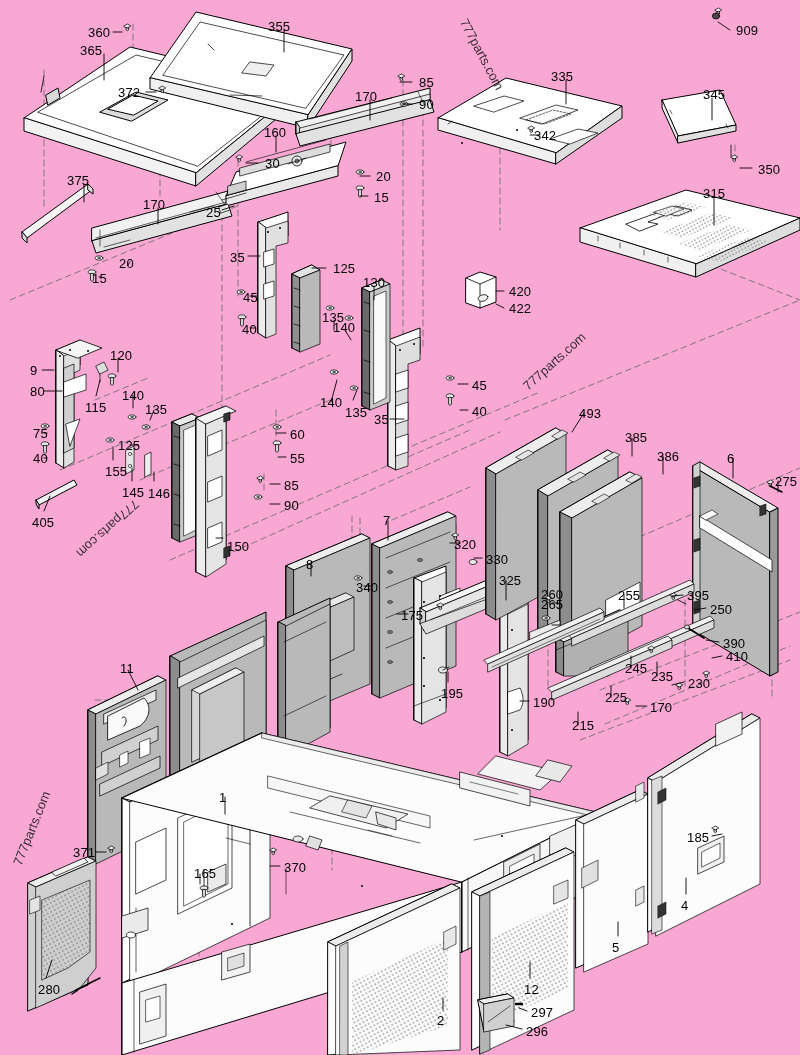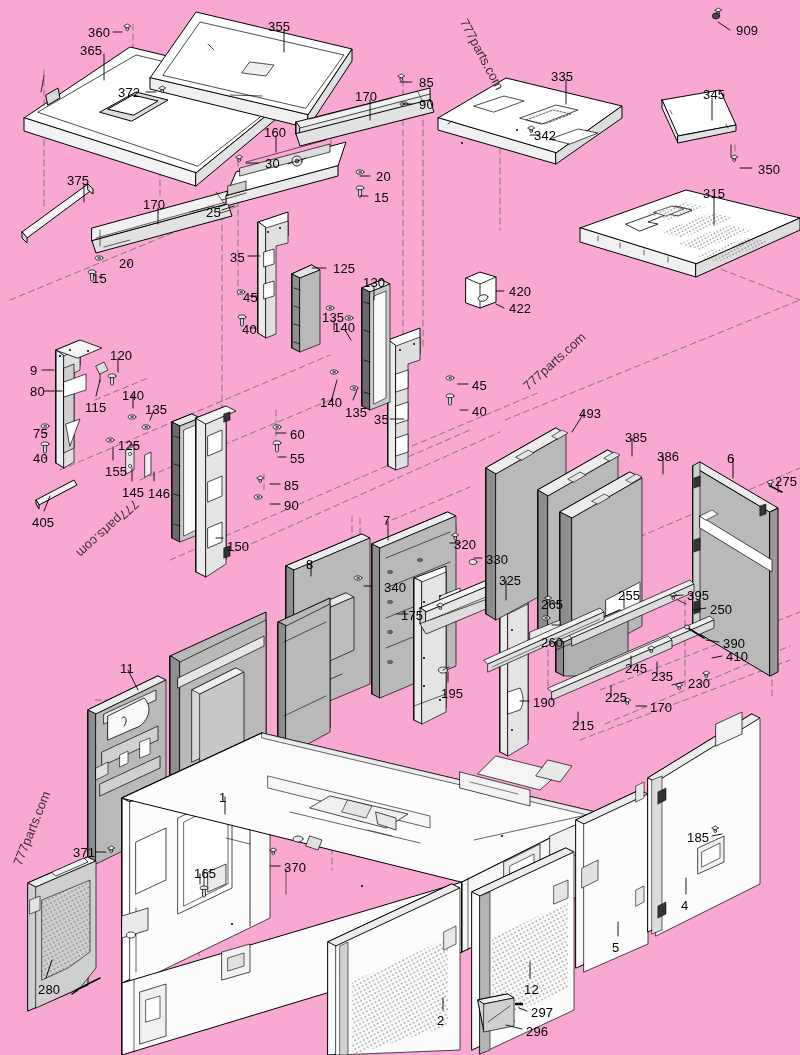--- a/index.html
+++ b/index.html
@@ -783,34 +783,34 @@
   <div class="callout" style="left:290px;top:452px">55</div>
   <div class="callout" style="left:284px;top:479px">85</div>
   <div class="callout" style="left:284px;top:499px">90</div>
   <div class="callout" style="left:345px;top:406px">135</div>
   <div class="callout" style="left:320px;top:396px">140</div>
   <div class="callout" style="left:472px;top:379px">45</div>
   <div class="callout" style="left:472px;top:405px">40</div>
   <div class="callout" style="left:374px;top:413px">35</div>
   <div class="callout" style="left:383px;top:514px">7</div>
   <div class="callout" style="left:306px;top:558px">8</div>
-  <div class="callout" style="left:384px;top:581px">340</div>
+  <div class="callout" style="left:356px;top:581px">340</div>
   <div class="callout" style="left:454px;top:538px">320</div>
   <div class="callout" style="left:486px;top:553px">330</div>
   <div class="callout" style="left:499px;top:574px">325</div>
   <div class="callout" style="left:401px;top:609px">175</div>
   <div class="callout" style="left:441px;top:687px">195</div>
   <div class="callout" style="left:533px;top:696px">190</div>
   <div class="callout" style="left:579px;top:407px">493</div>
   <div class="callout" style="left:625px;top:431px">385</div>
   <div class="callout" style="left:657px;top:450px">386</div>
   <div class="callout" style="left:727px;top:452px">6</div>
   <div class="callout" style="left:775px;top:475px">275</div>
   <div class="callout" style="left:541px;top:598px">265</div>
-  <div class="callout" style="left:541px;top:636px">260</div>
+  <div class="callout" style="left:541px;top:588px">260</div>
   <div class="callout" style="left:618px;top:589px">255</div>
   <div class="callout" style="left:687px;top:589px">395</div>
   <div class="callout" style="left:710px;top:603px">250</div>
   <div class="callout" style="left:723px;top:637px">390</div>
   <div class="callout" style="left:726px;top:650px">410</div>
   <div class="callout" style="left:625px;top:662px">245</div>
   <div class="callout" style="left:651px;top:670px">235</div>
   <div class="callout" style="left:688px;top:677px">230</div>
   <div class="callout" style="left:605px;top:691px">225</div>
   <div class="callout" style="left:650px;top:701px">170</div>

